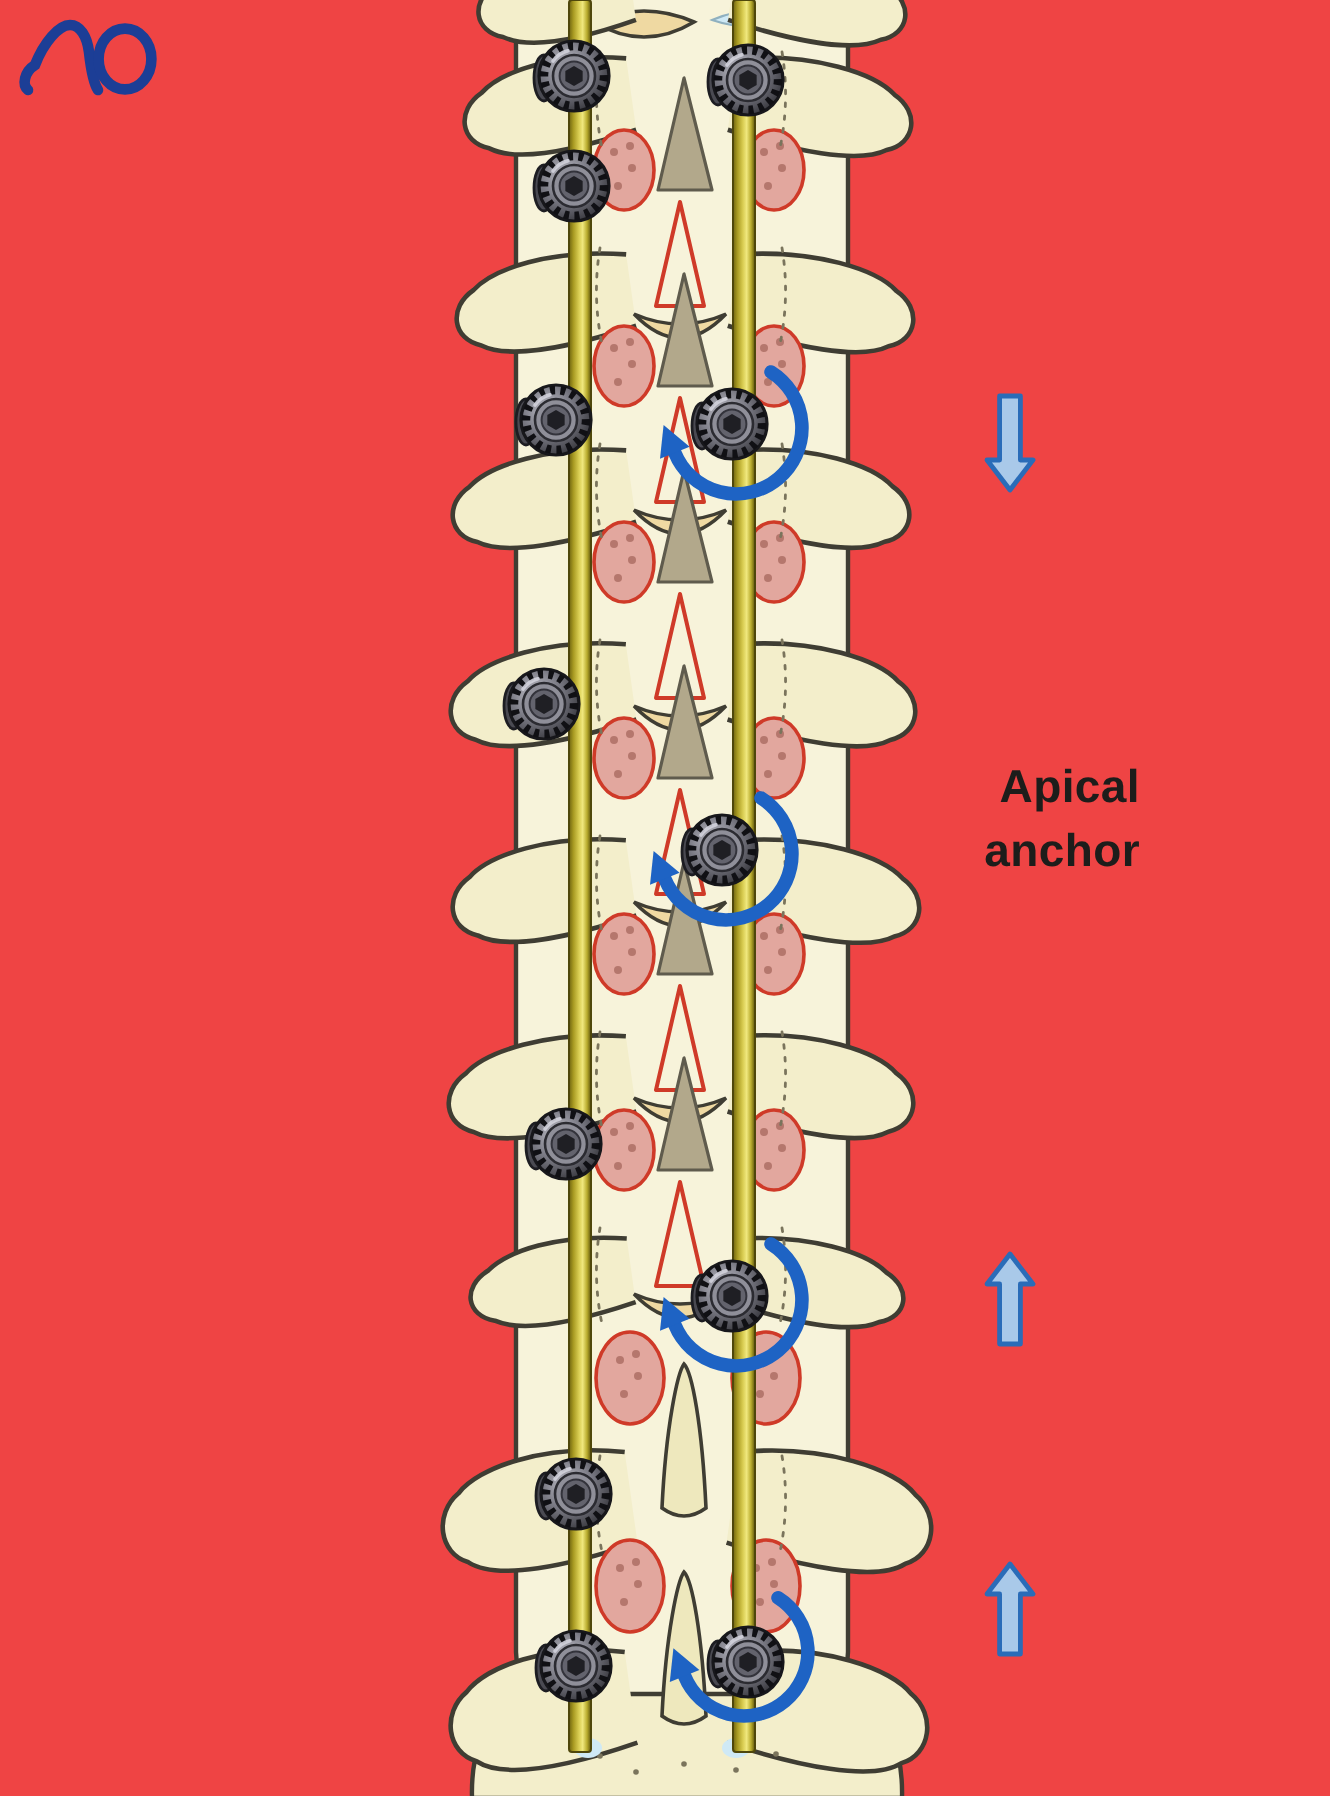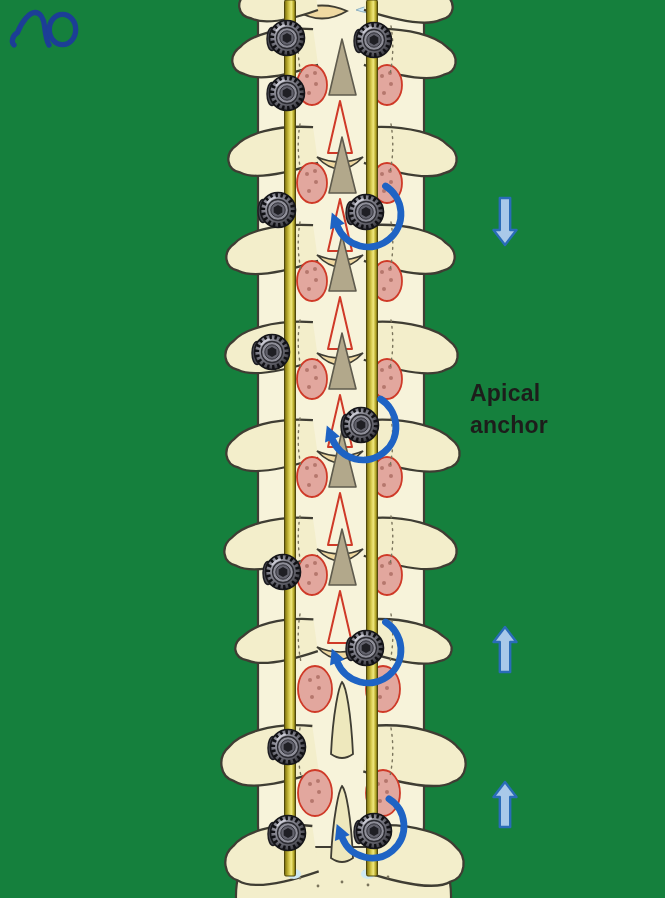--- a/index.html
+++ b/index.html
@@ -18,21 +18,21 @@
     font-weight:600;
     line-height:1.38;
     letter-spacing:0.2px;
   }
   .logo{position:absolute;left:552px;top:826px;}
   .logoStroke{fill:none;stroke-width:5.3;stroke-linecap:round;}
 </style>
 </head>
 <body>
 
-<div class="canvas" style="background: #15803d;">
+<div class="canvas" style="background: #ef4444; text-align: right;">
   <svg id="spine-svg" width="665" height="898" viewBox="0 0 665 898">
       <defs>
         <linearGradient id="rg" x1="0" y1="0" x2="1" y2="0">
           <stop offset="0%" stop-color="#6f6410"></stop>
           <stop offset="20%" stop-color="#a89a22"></stop>
           <stop offset="45%" stop-color="#d9cd52"></stop>
           <stop offset="62%" stop-color="#f0e87e"></stop>
           <stop offset="82%" stop-color="#b9ac2e"></stop>
           <stop offset="100%" stop-color="#5d540b"></stop>
         </linearGradient>

